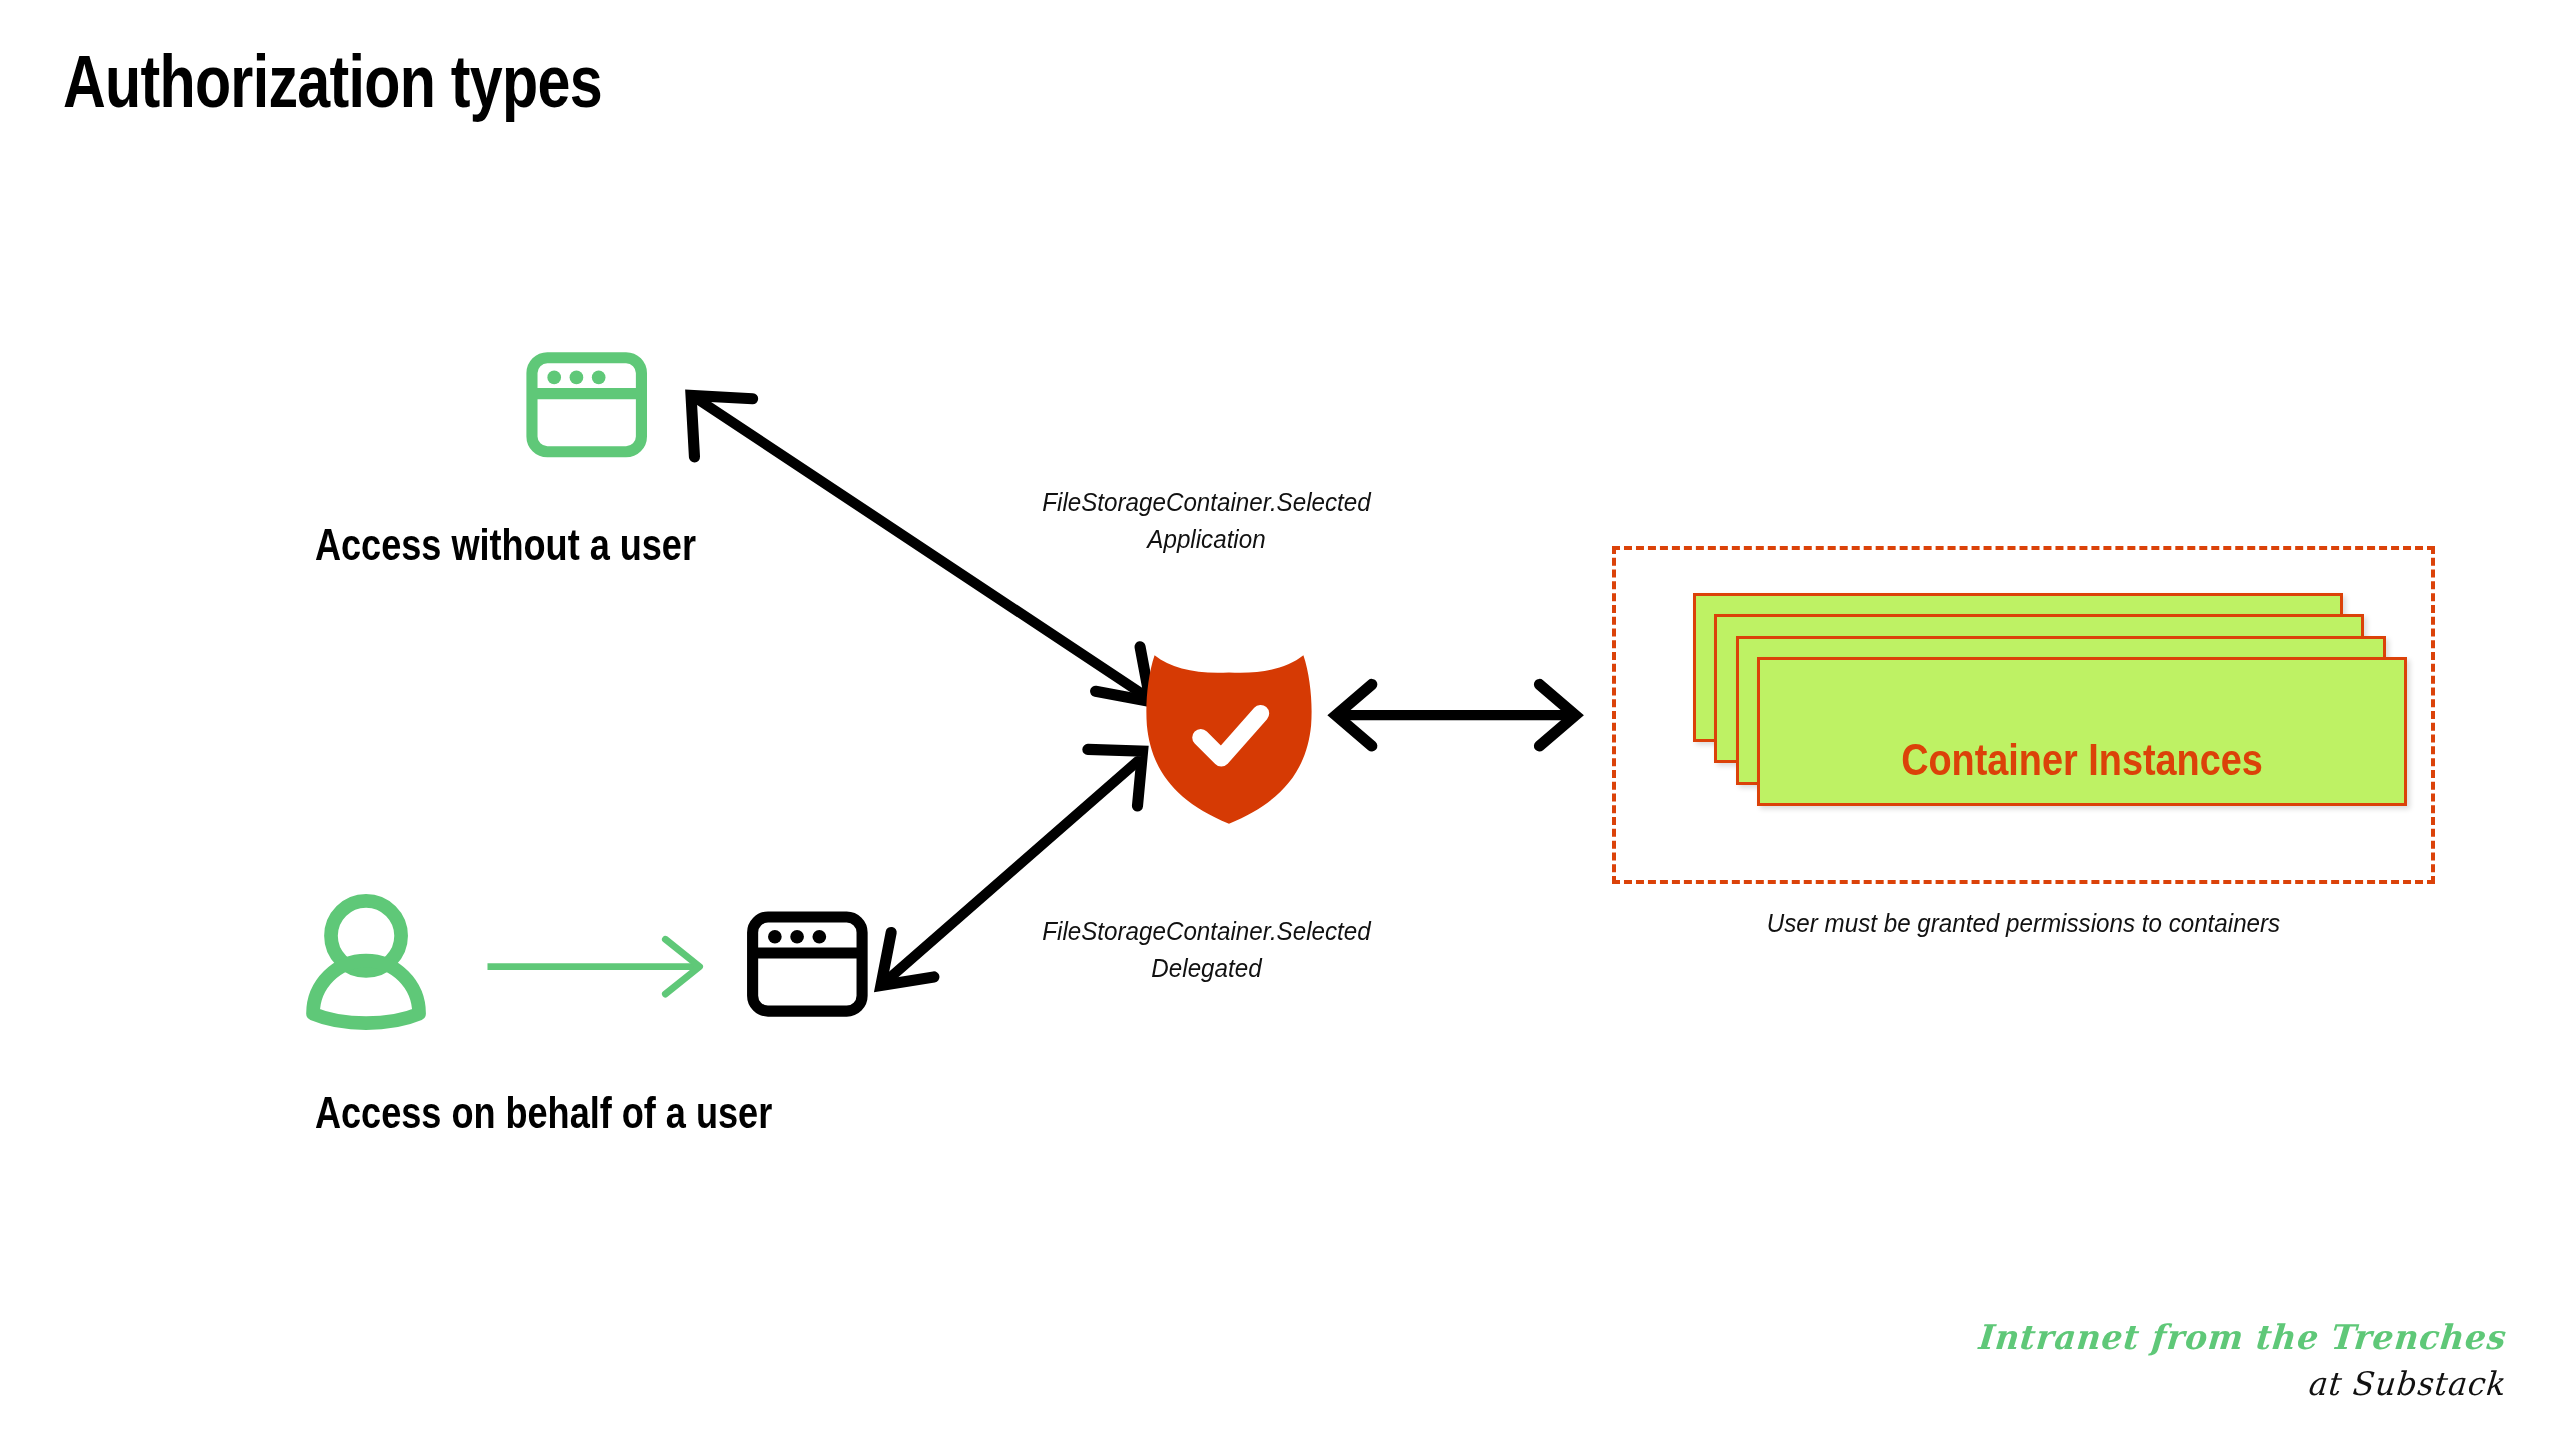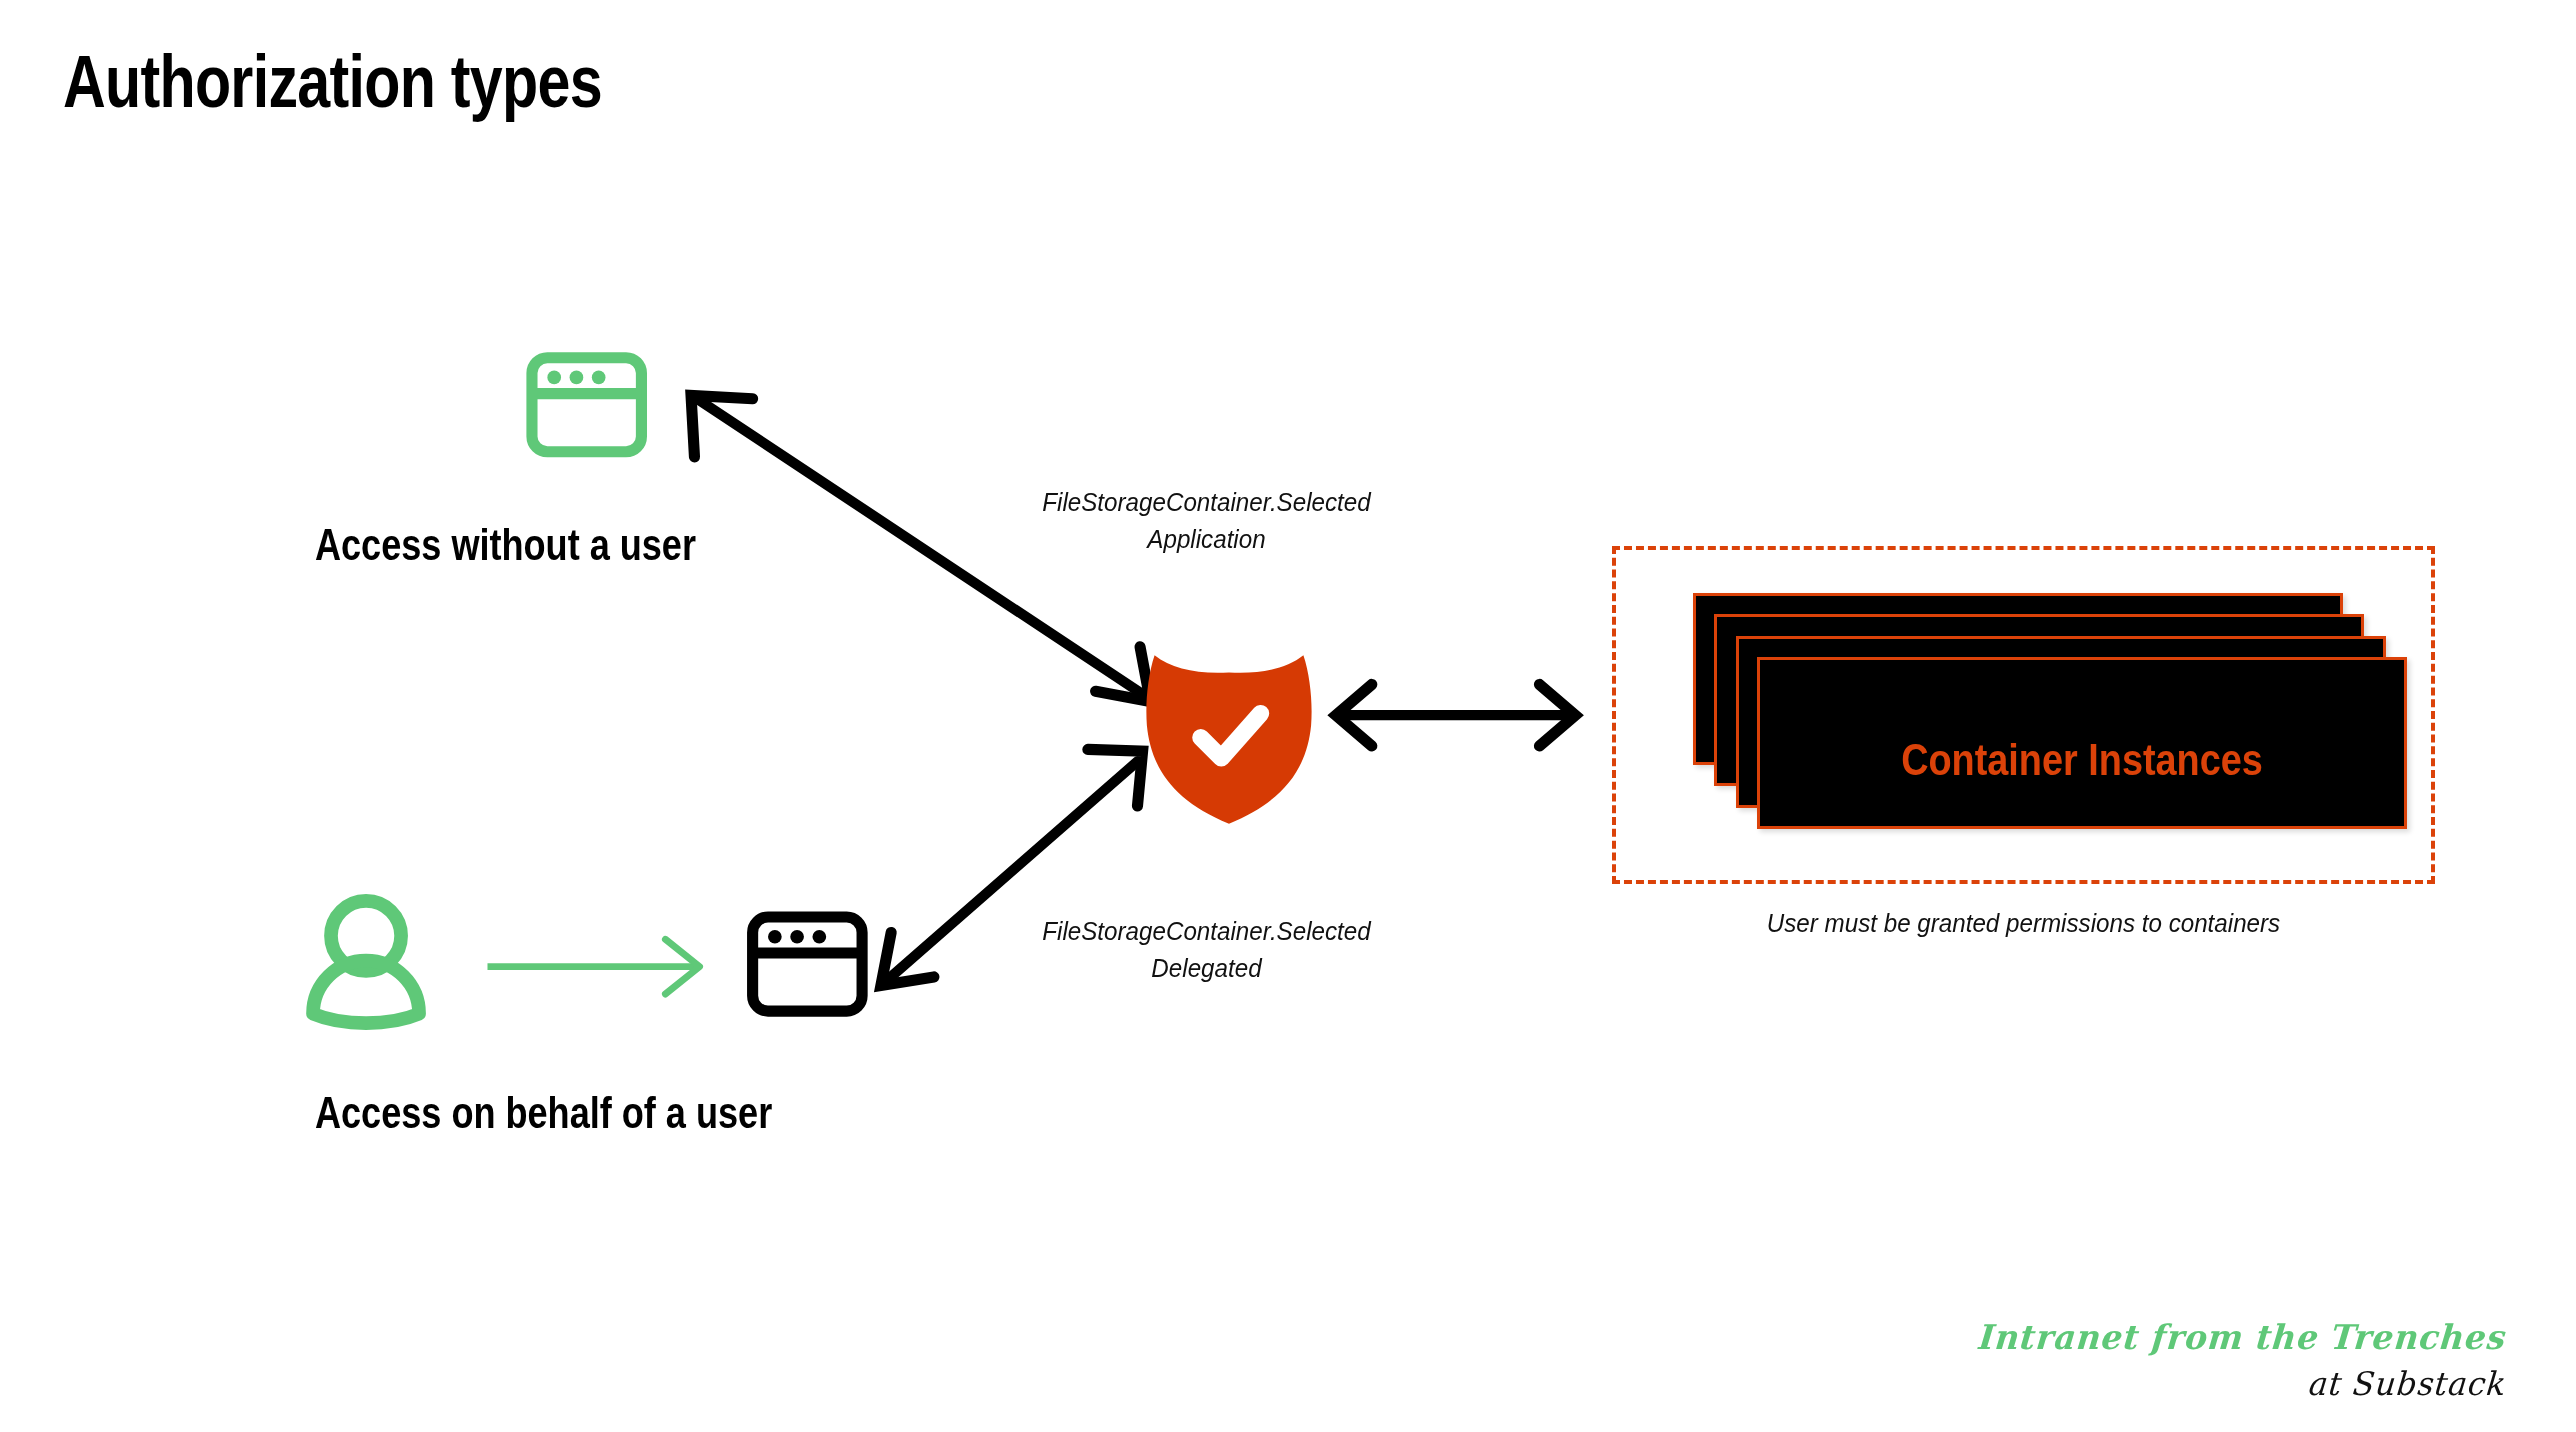--- a/index.html
+++ b/index.html
@@ -73,22 +73,22 @@
     left: 1612px;
     top: 546px;
     width: 823px;
     height: 338px;
     border: 4.3px dashed #DB4209;
     box-sizing: border-box;
   }
   .container-card {
     position: absolute;
     width: 650px;
-    height: 172px;
-    background: #000000;
+    height: 149px;
+    background: #bef264;
     border: 3.4px solid #DB4209;
     box-sizing: border-box;
     box-shadow: 2.6px 3.4px 5.1px rgba(0,0,0,0.14);
   }
   #card-1 { left: 77px; top: 43px; }
   #card-2 { left: 98px; top: 64px; }
   #card-3 { left: 120px; top: 86px; }
   #card-4 { left: 141px; top: 107px; }
   #container-instances-label {
     position: absolute;

